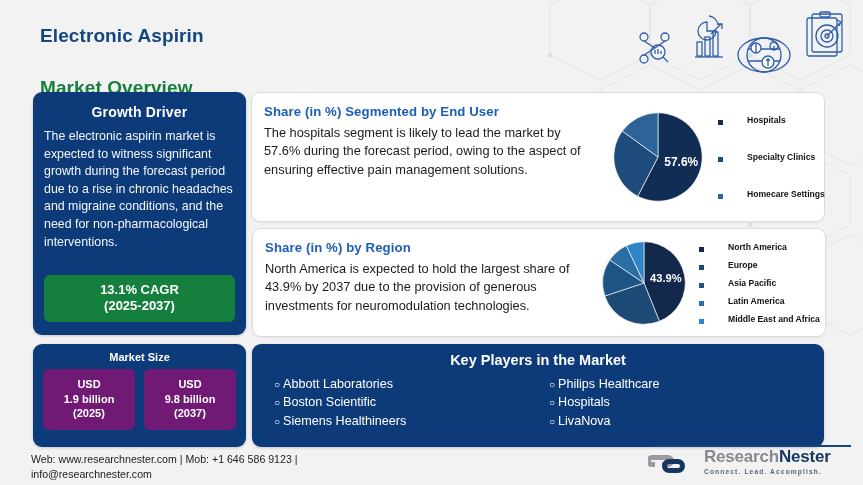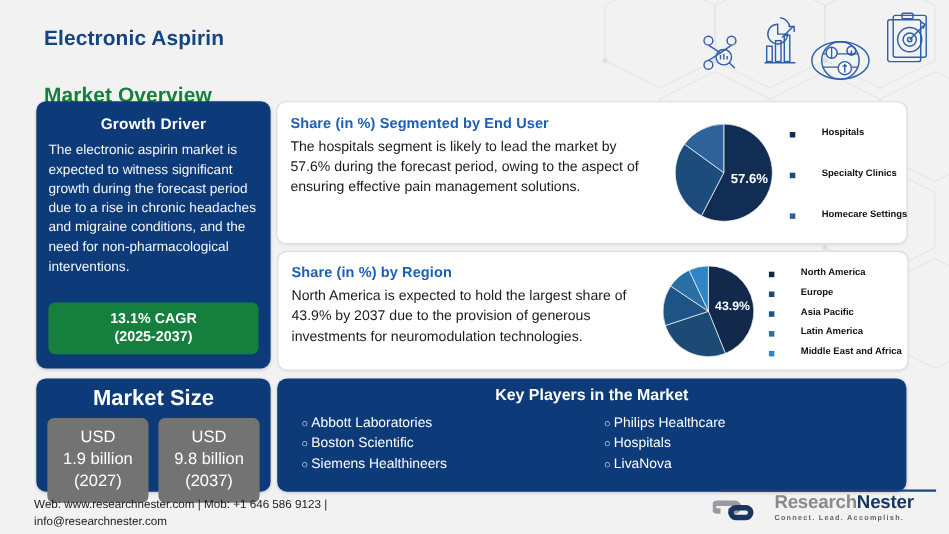--- a/index.html
+++ b/index.html
@@ -28,25 +28,25 @@
   .growth{position:absolute;left:33px;top:92px;width:213px;height:243px;padding:0;}
   .growth-title{font-size:14px;font-weight:bold;text-align:center;padding:12px 0 8px;letter-spacing:.2px;}
   .growth-body{font-size:12.4px;line-height:1.42;padding:0 11px;color:#f4f6fa;}
   .cagr{
     position:absolute;left:11px;right:11px;bottom:13px;
     background:#15803d;border-radius:6px;text-align:center;
     padding:7px 0 8px;font-size:13px;font-weight:bold;line-height:1.25;
   }
 
   .msize{position:absolute;left:33px;top:344px;width:213px;height:103px;}
-  .msize-title{font-size:20px;font-weight:bold;text-align:center;padding:7px 0 6px;}
+  .msize-title{font-size:11px;font-weight:bold;text-align:center;padding:7px 0 6px;}
   .msize-row{display:flex;gap:9px;padding:0 10px;}
   .msize-box{
-    flex:1;background:#737373;border-radius:6px;text-align:center;
-    padding:8px 0 9px;font-size:15px;font-weight:normal;line-height:1.33;
+    flex:1;background:#701a75;border-radius:6px;text-align:center;
+    padding:8px 0 9px;font-size:11px;font-weight:bold;line-height:1.33;
   }
 
   
   .card{
     position:absolute;background:#fff;border:1px solid #dcdcde;border-radius:9px;
     box-shadow:0 1px 2px rgba(0,0,0,.05);
   }
   .card-1{left:251px;top:92px;width:572px;height:128px;}
   .card-2{left:252px;top:228px;width:572px;height:107px;}
   .card-head{
@@ -172,21 +172,21 @@
       <div>(2025-2037)</div>
     </div>
   </div>
 
   <div class="panel-dark msize">
     <div class="msize-title">Market Size</div>
     <div class="msize-row">
       <div class="msize-box">
         <div>USD</div>
         <div>1.9 billion</div>
-        <div>(2027)</div>
+        <div>(2025)</div>
       </div>
       <div class="msize-box">
         <div>USD</div>
         <div>9.8 billion</div>
         <div>(2037)</div>
       </div>
     </div>
   </div>
 
   <div class="card card-1">

